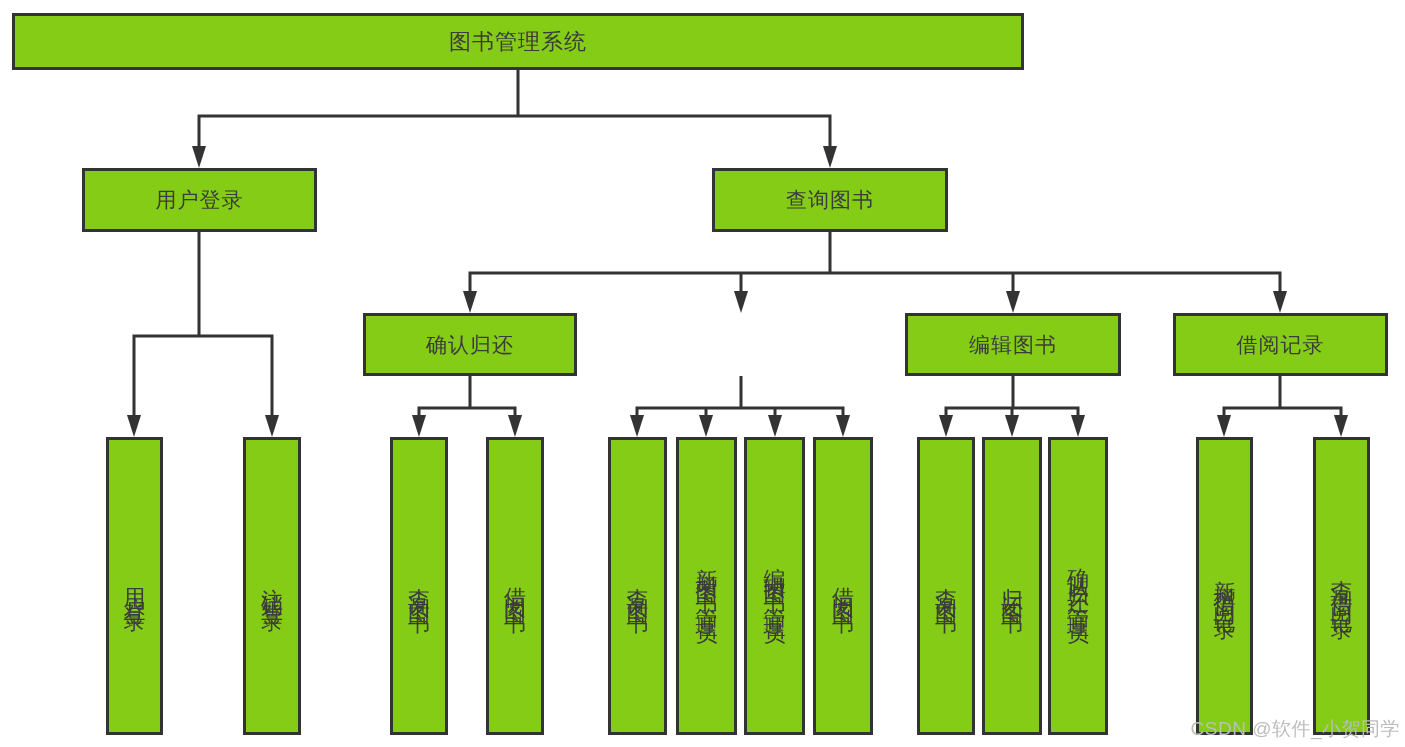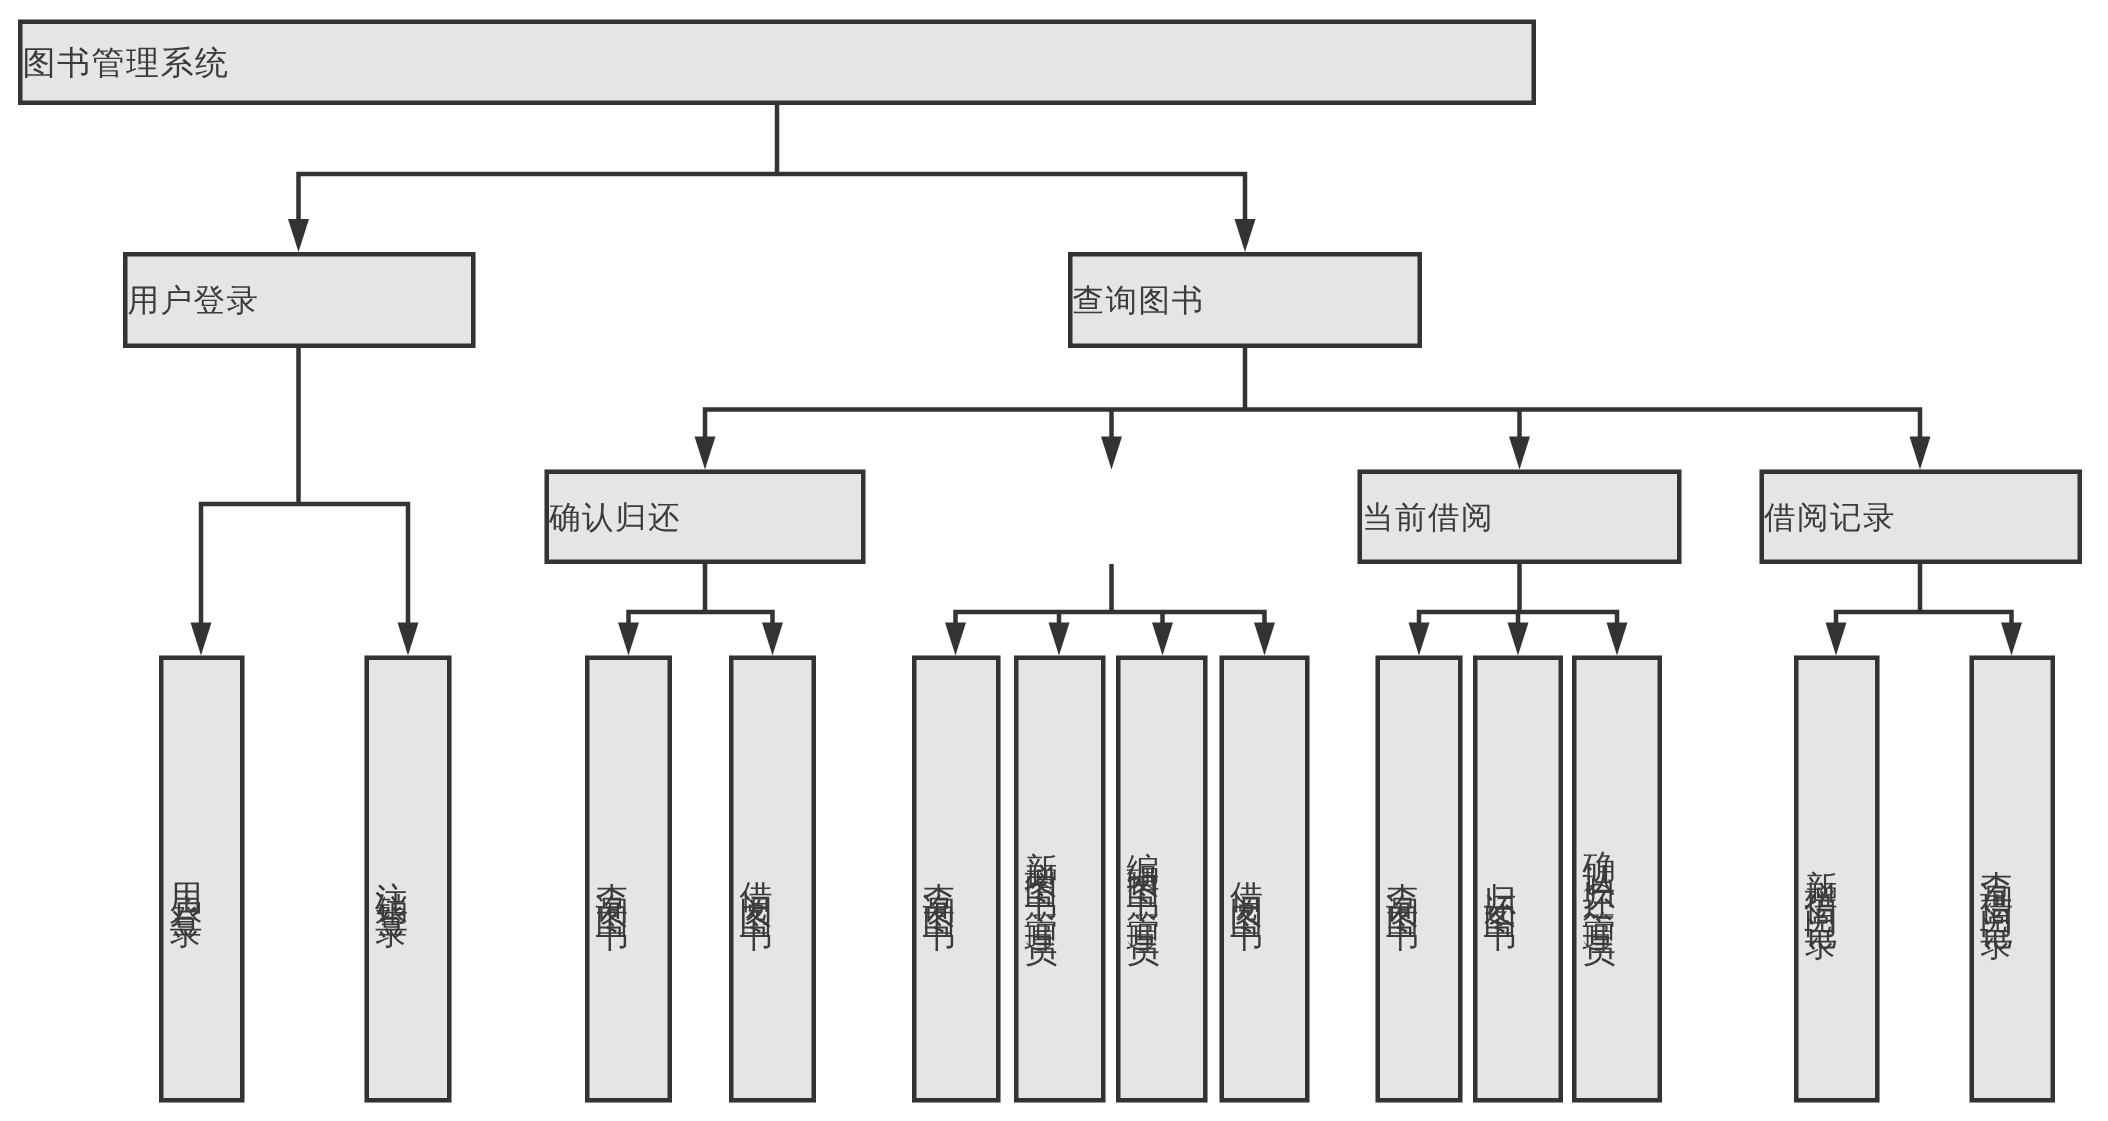--- a/index.html
+++ b/index.html
@@ -12,26 +12,26 @@
     overflow: hidden;
   }
   .wires {
     position: absolute;
     left: 0; top: 0;
     width: 1405px; height: 747px;
     z-index: 0;
   }
   .box {
     position: absolute;
-    background: #e5e5e5;
+    background: #84cc16;
     border: 3px solid #333333;
     box-sizing: border-box;
     display: flex;
     align-items: center;
-    justify-content: flex-start;
+    justify-content: center;
     color: #3b3b3b;
     z-index: 1;
   }
   .h-label { font-size: 21px; letter-spacing: 1px; white-space: nowrap; }
   .root-label { font-size: 22px; }
   .v-label {
     writing-mode: vertical-rl;
     text-orientation: mixed;
     font-size: 22px;
     letter-spacing: 8px;
@@ -101,21 +101,21 @@
     <span class="h-label">用户登录</span>
   </div>
   <div class="box" style="left:712px; top:168px; width:236px; height:64px;">
     <span class="h-label">查询图书</span>
   </div>
 
   <div class="box" style="left:363px; top:313px; width:214px; height:63px;">
     <span class="h-label">确认归还</span>
   </div>
   <div class="box" style="left:905px; top:313px; width:216px; height:63px;">
-    <span class="h-label">当前借阅</span>
+    <span class="h-label">编辑图书</span>
   </div>
   <div class="box" style="left:1173px; top:313px; width:215px; height:63px;">
     <span class="h-label">借阅记录</span>
   </div>
 
   <div class="box" style="left:106px; top:437px; width:57px; height:298px;">
     <span class="v-label">用户登录</span>
   </div>
   <div class="box" style="left:243px; top:437px; width:58px; height:298px;">
     <span class="v-label">注销登录</span>
@@ -151,14 +151,15 @@
     <span class="v-label">确认归还（管理员）</span>
   </div>
 
   <div class="box" style="left:1196px; top:437px; width:57px; height:298px;">
     <span class="v-label">新增借阅记录</span>
   </div>
   <div class="box" style="left:1313px; top:437px; width:57px; height:298px;">
     <span class="v-label">查询借阅记录</span>
   </div>
 
+  <div class="watermark">CSDN @软件_小贺同学</div>
 
 </div>
 
 </body></html>

